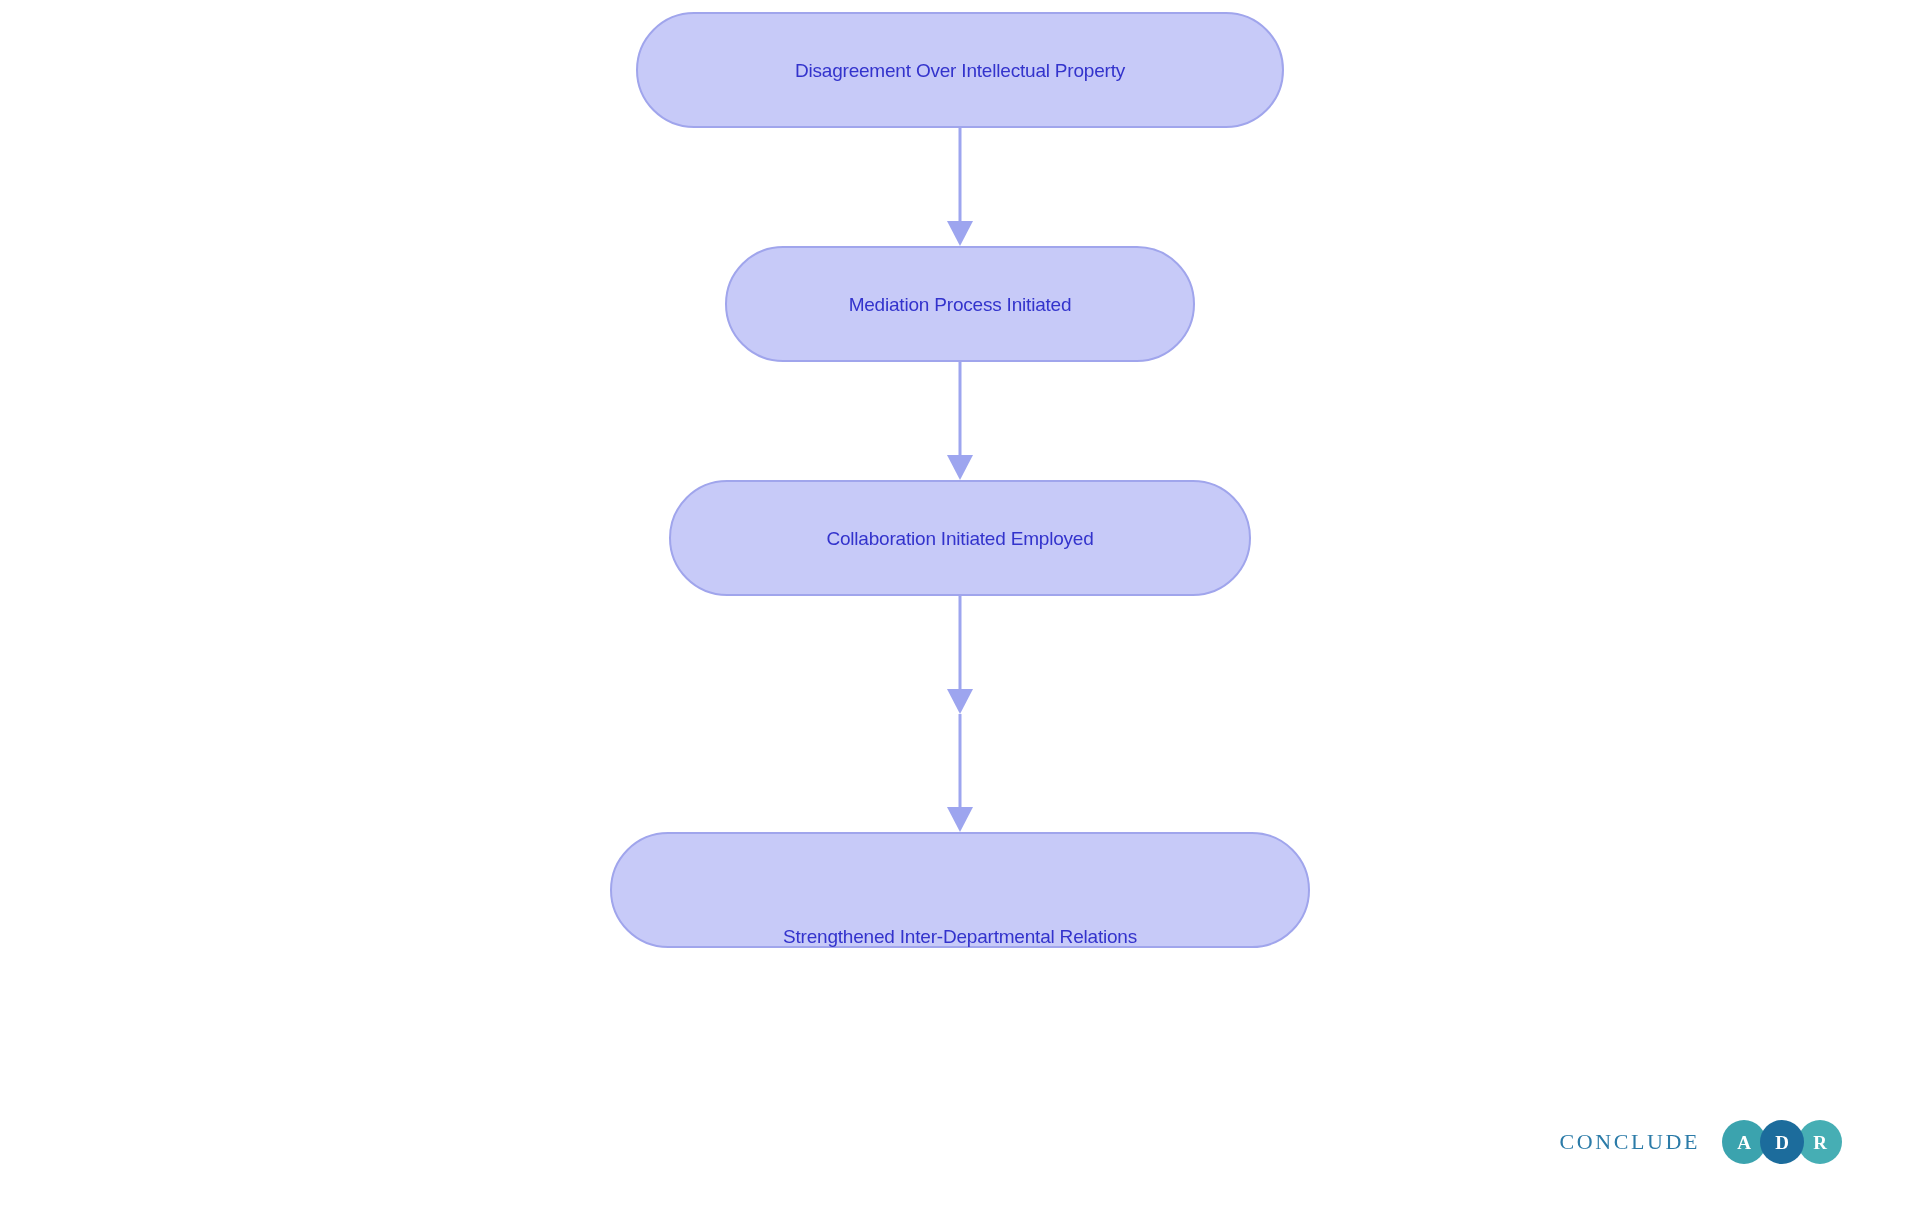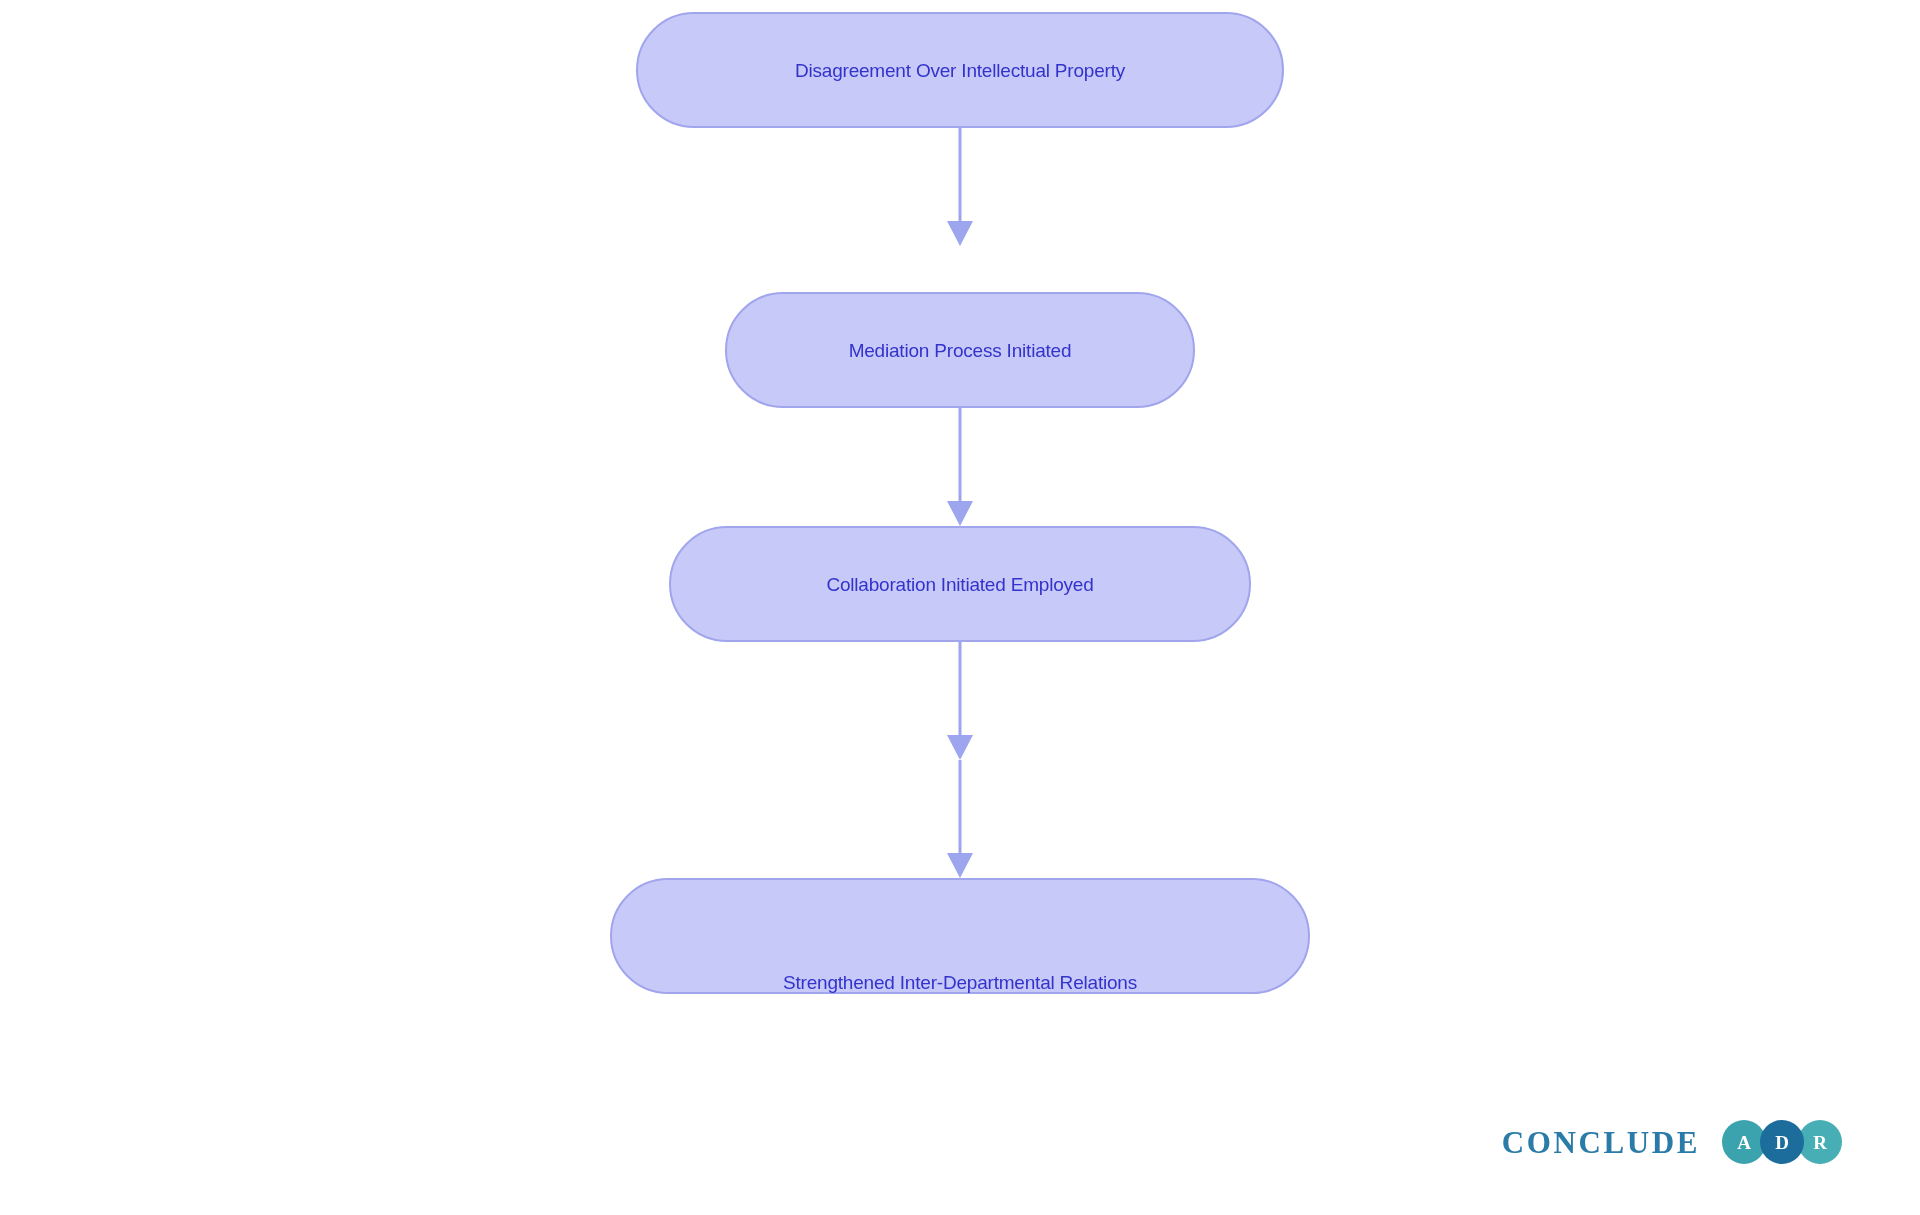--- a/index.html
+++ b/index.html
@@ -52,21 +52,21 @@
     font-family: "Liberation Sans", sans-serif;
     font-size: 19px;
     font-weight: 400;
     letter-spacing: -0.2px;
     white-space: nowrap;
     line-height: 1;
   }
 
   
   .node-w1 { width: 648px; }
-  .node-w2 { width: 470px; margin-top: 46px; }
+  .node-w2 { width: 470px; }
   .node-w3 { width: 582px; }
   .node-w4 { width: 648px; }
   .node-w5 { width: 700px; align-items: flex-end; }
 
   
   .flow-connector {
     width: 40px;
     height: 118px;
     position: relative;
   }
@@ -95,22 +95,22 @@
   .brand-logo {
     position: absolute;
     right: 78px;
     bottom: 48px;
     display: flex;
     align-items: center;
     gap: 22px;
   }
   .brand-wordmark {
     font-family: "Liberation Serif", serif;
-    font-size: 31px;
-    font-weight: 700;
+    font-size: 22px;
+    font-weight: 400;
     letter-spacing: 2.6px;
     color: #2b7ba8;
     line-height: 1;
   }
   .brand-circles {
     position: relative;
     display: flex;
     align-items: center;
     height: 50px;
   }

